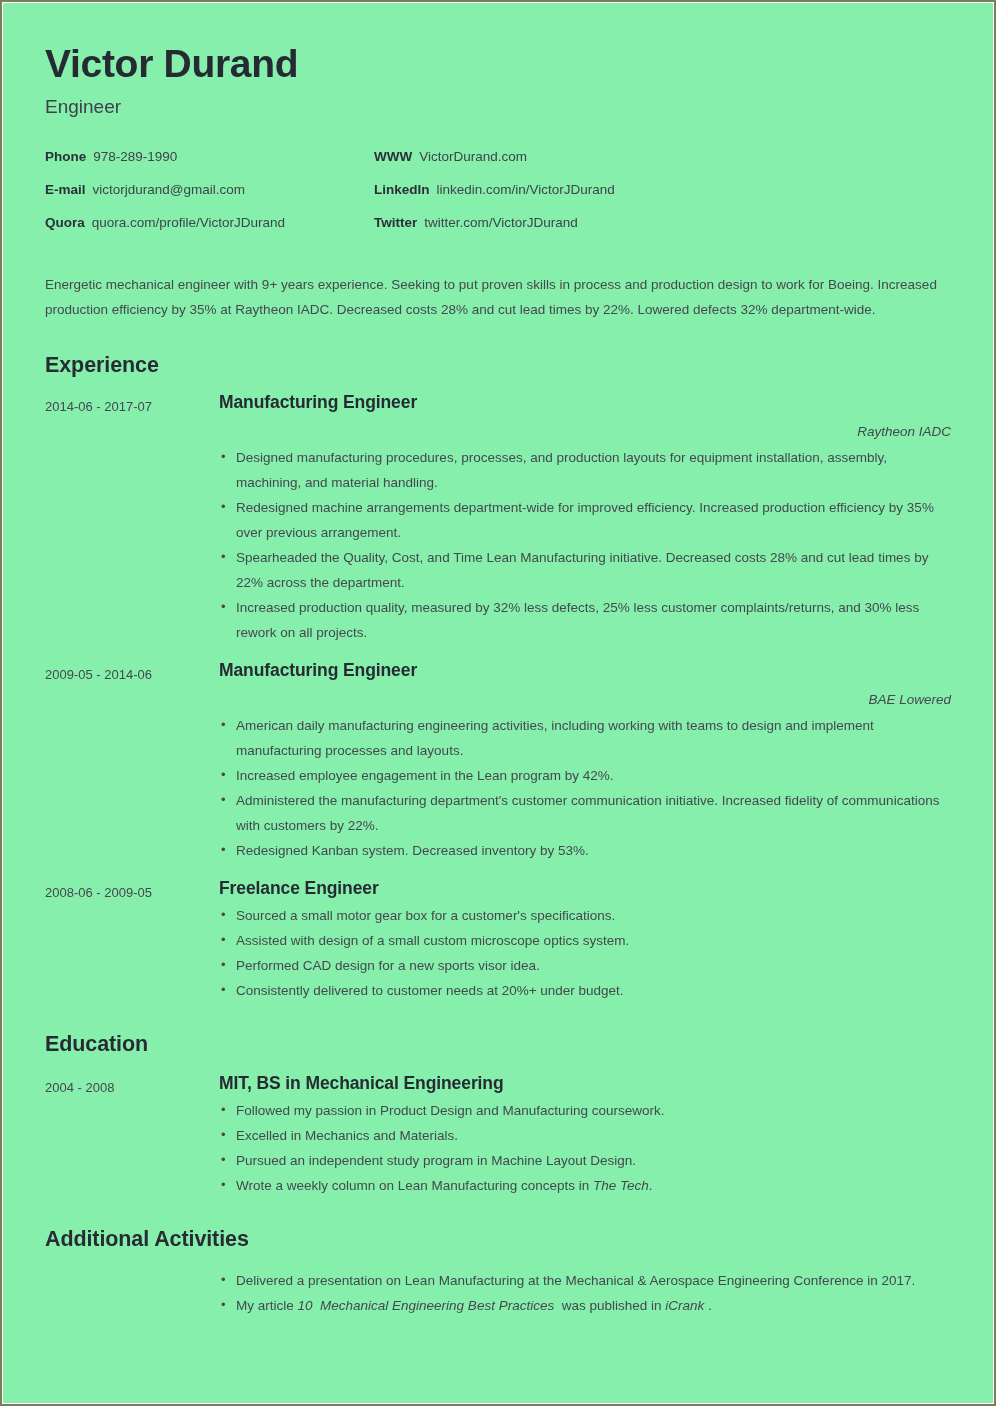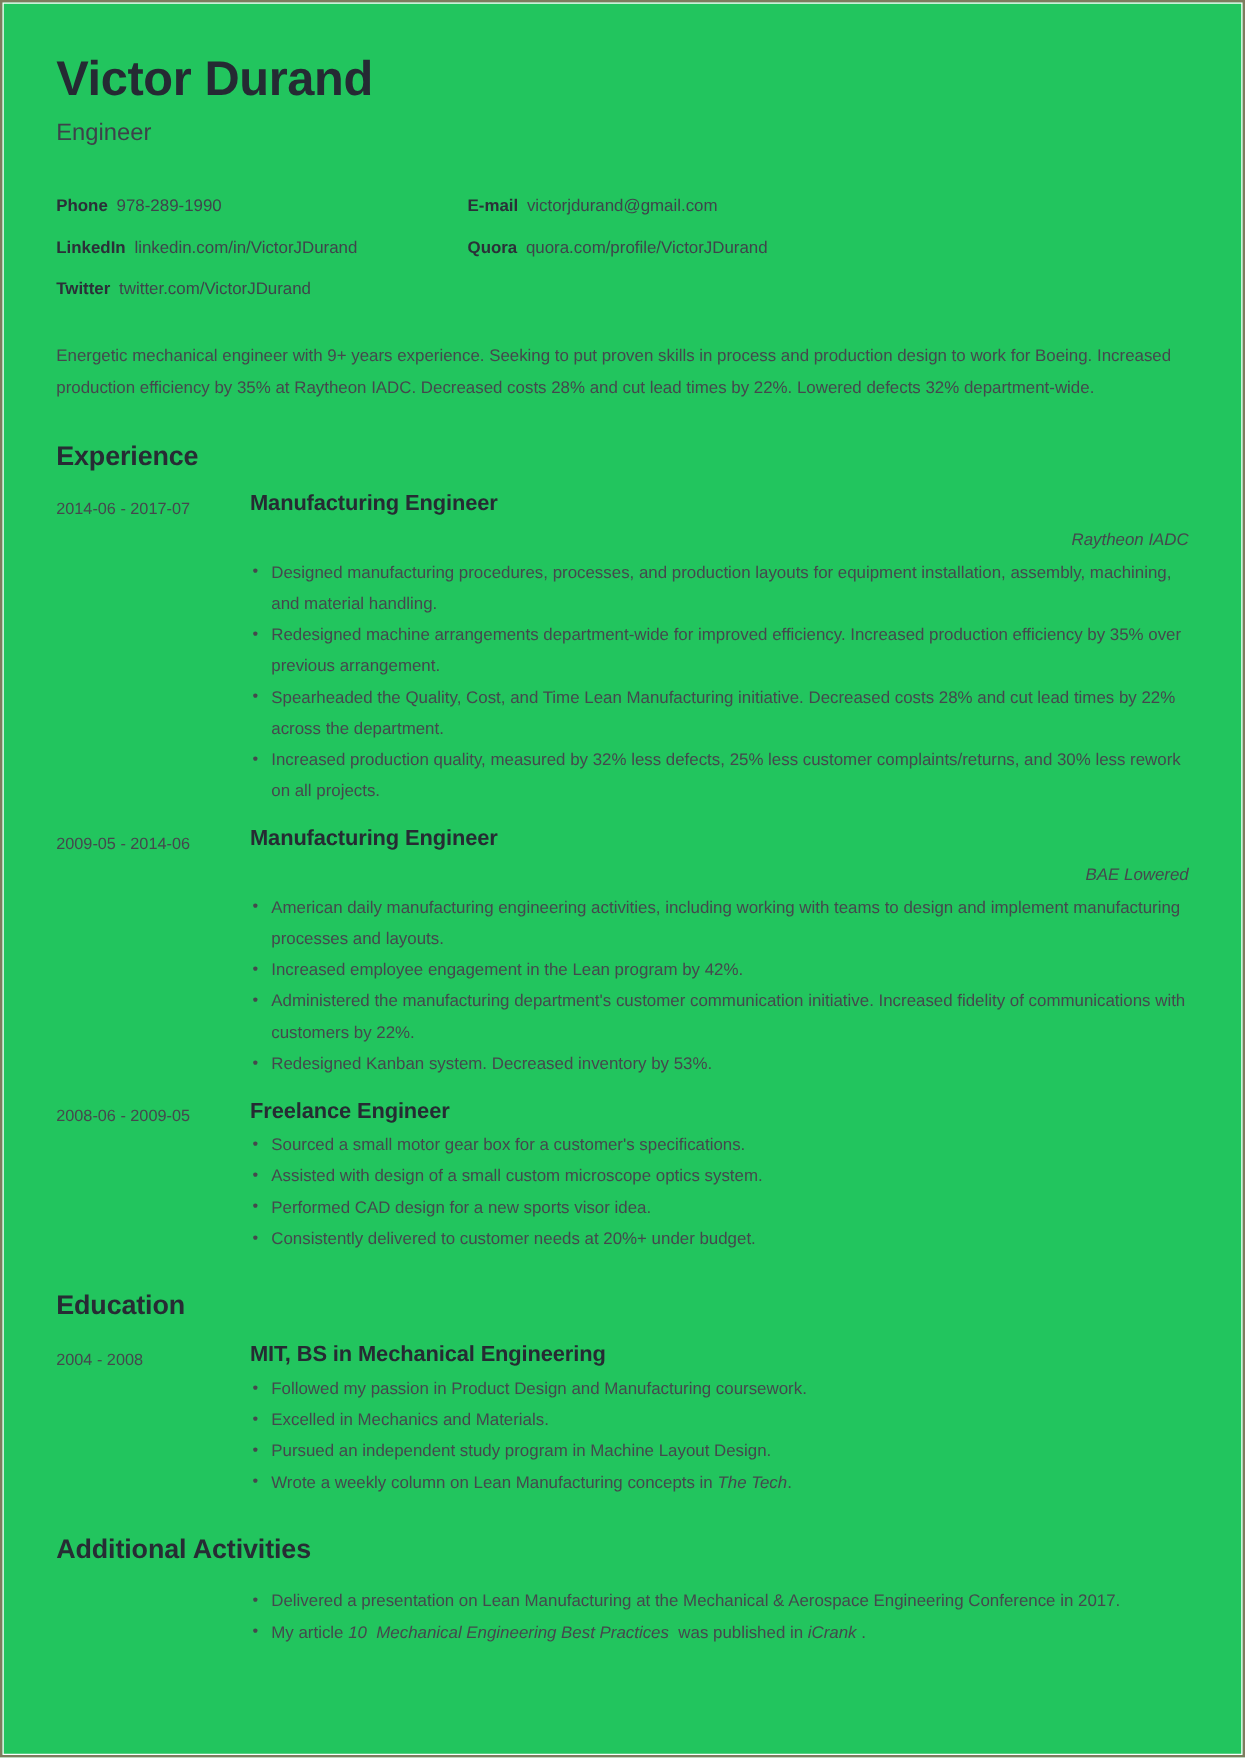--- a/index.html
+++ b/index.html
@@ -17,21 +17,21 @@
     width: 996px;
     height: 1406px;
     box-sizing: border-box;
     background: #ffffff;
     border: 2px solid #7d7d5e;
     overflow: hidden;
   }
   .sheet {
     position: absolute;
     left: 0; top: 0; right: 0; bottom: 0;
-    background: #22c55e;
+    background: #86efac;
     border: 1px solid #ffffff;
     padding: 30px 42px 0 42px;
     box-sizing: border-box;
   }
 
   
   .name {
     font-size: 39px;
     font-weight: bold;
     color: #252a33;
@@ -50,21 +50,21 @@
   
   .contacts {
     margin-top: 29px;
     display: grid;
     grid-template-columns: 329px auto;
     row-gap: 0px;
   }
   .contact-cell {
     height: 33px;
     display: flex;
-    align-items: center;
+    align-items: flex-start;
     font-size: 13.5px;
     line-height: 1.3;
     white-space: nowrap;
   }
   .contact-label {
     font-weight: bold;
     color: #2b3038;
     margin-right: 7px;
   }
   .contact-value {
@@ -89,20 +89,21 @@
     margin: 30px 0 0 0;
   }
   .section-heading.education { margin-top: 28px; }
   .section-heading.activities { margin-top: 28px; }
 
   
   .entry {
     display: grid;
     grid-template-columns: 155px auto;
     margin-top: 14px;
+    gap: 19px;
   }
   .entry-dates {
     font-size: 13px;
     color: #45484d;
     line-height: 1.35;
     padding-top: 6px;
     white-space: nowrap;
   }
   .entry-body { }
   .entry-title {
@@ -157,20 +158,24 @@
 <div class="page">
   <div class="sheet">
 
     <h1 class="name">Victor Durand</h1>
     <div class="job-title">Engineer</div>
 
     <div class="contacts">
         <div class="contact-cell">
           <span class="contact-label">Phone</span>
           <span class="contact-value">978-289-1990</span>
+        </div>
+        <div class="contact-cell">
+          <span class="contact-label">WWW</span>
+          <span class="contact-value">VictorDurand.com</span>
         </div>
         <div class="contact-cell">
           <span class="contact-label">E-mail</span>
           <span class="contact-value">victorjdurand@gmail.com</span>
         </div>
         <div class="contact-cell">
           <span class="contact-label">LinkedIn</span>
           <span class="contact-value">linkedin.com/in/VictorJDurand</span>
         </div>
         <div class="contact-cell">

